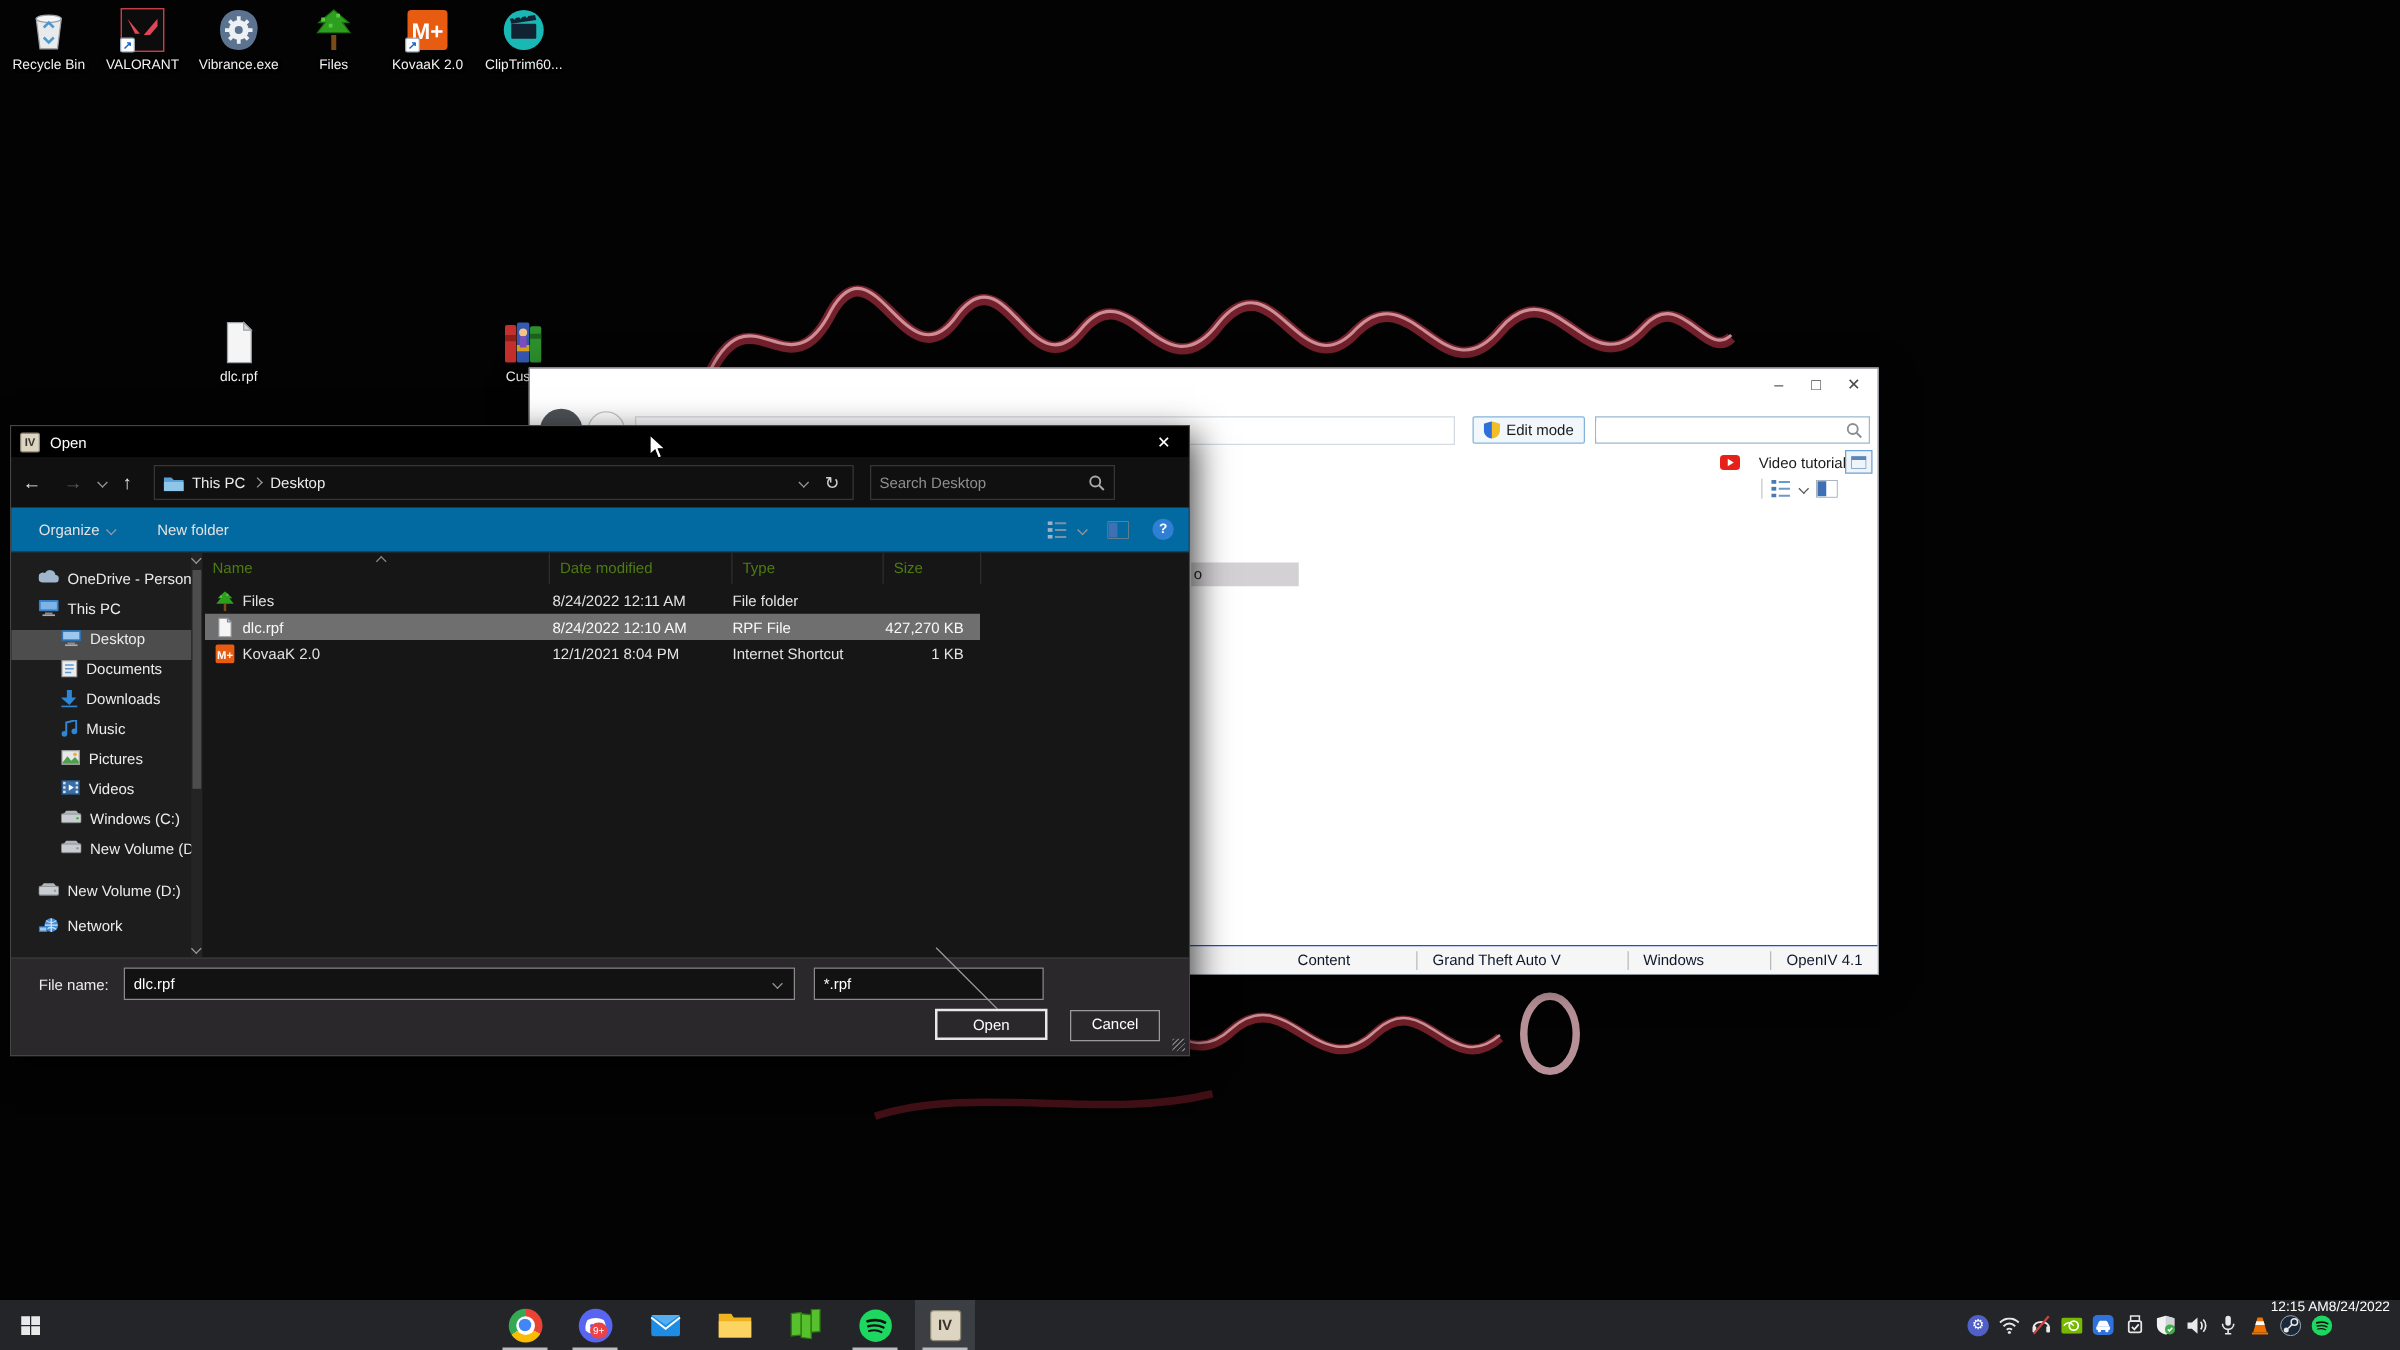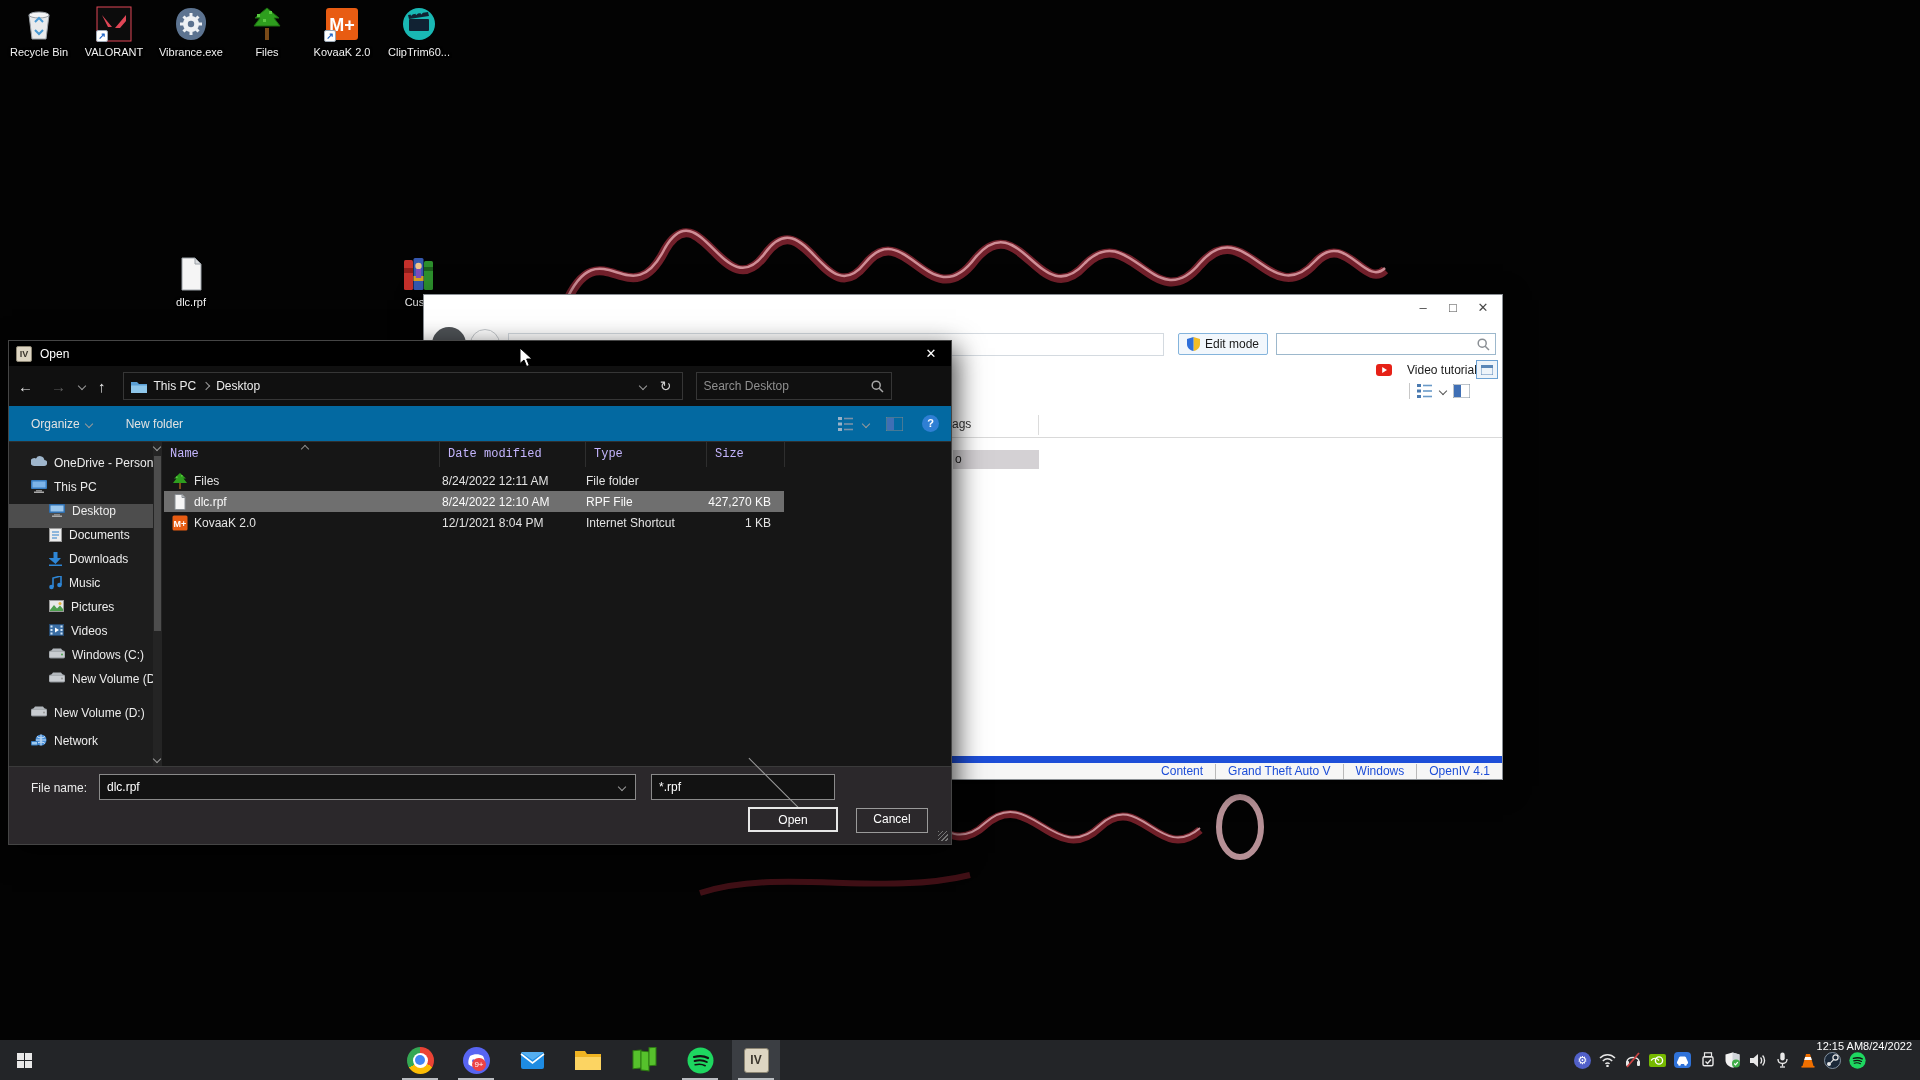--- a/index.html
+++ b/index.html
@@ -36,23 +36,23 @@
   .oiv-search input { flex:1; border:0; outline:0; font-size:12px; padding:0 4px;
             font-family:"Liberation Sans",sans-serif; }
   .vt { left:952px; top:66px; height:18px; display:flex; align-items:center; gap:15px;
         font-size:12px; color:#1a1a1a; }
   .winpane-btn { left:1052px; top:65px; width:22px; height:19px; border:1px solid #6da2d4;
         background:#eef4fa; display:flex; align-items:center; justify-content:center; }
   .oiv-col-hdr { left:0px; top:116px; width:1078px; height:27px; background:#fff;
         border-bottom:1px solid #d9d9d9; font-size:12px; color:#333; }
   .oiv-sel-row { left:529px; top:155px; width:86px; height:19px; background:#d4d1d4;
         font-size:12px; color:#222; line-height:19px; padding-left:2px; }
-  .oiv-status { left:0; top:461px; width:1078px; height:23px; border-top:7px solid #1d4ed8;
+  .oiv-status { left:0; top:461px; width:1078px; height:23px; border-top:1px solid #1d4ed8;
         background:#f6f6f6; display:flex; justify-content:flex-end; align-items:center;
-        font-size:12px; color:#1d4ed8; }
+        font-size:12px; color:#0f172a;gap:41px; }
   .oiv-status span { padding:0 12px; border-left:1px solid #b9b9b9; line-height:15px; }
 
   
   #dlg { left:8px; top:340px; width:944px; height:505px; background:#1d1d1d;
          border:1px solid #454545; box-shadow:4px 8px 26px rgba(0,0,0,.75); color:#e6e6e6; }
   #dlg-title { left:0; top:0; width:942px; height:25px; background:#000; display:flex;
          align-items:center; }
   #dlg-title .t { font-size:12px; color:#fff; margin-left:8px; }
   .iv-mini { width:16px; height:16px; margin-left:7px; background:#ddd5c2; border:1px solid #8d8674;
          border-radius:2px; color:#3a352c; font-size:9px; font-weight:bold; text-align:center;
@@ -77,22 +77,22 @@
   .tbtn { display:flex; align-items:center; gap:6px; padding:0 10px; color:#e2e2e2; height:24px; }
   #dlg-side { left:0; top:101px; width:152px; height:324px; background:#1d1d1d;
          padding-top:14px; overflow:hidden; }
   .side-item { height:24px; display:flex; align-items:flex-start; gap:7px; padding-left:22px;
          font-size:12px; color:#ececec; white-space:nowrap; }
   .side-item.ind { padding-left:40px; }
   .side-item.sel { background:#4d4d4d; }
   .side-scroll { left:144px; top:101px; width:9px; height:324px; background:#242424; }
   .side-scroll .thumb { position:absolute; left:1px; top:14px; width:7px; height:175px; background:#4d4d4d; }
   #dlg-list { left:153px; top:101px; width:789px; height:324px; background:#161616; }
-  .col-hdr { position:absolute; top:0; height:25px; font-size:12px; color:#c4b5fd;
-         border-right:1px solid #2e2e2e; padding:5px 0 0 8px;font-family:Liberation Mono, monospace; }
+  .col-hdr { position:absolute; top:0; height:25px; font-size:12px; color:#4d7c0f;
+         border-right:1px solid #2e2e2e; padding:5px 0 0 8px; }
   .frow { position:absolute; left:2px; width:620px; height:21px; display:flex;
          align-items:center; font-size:12px; color:#e3e3e3; }
   .frow.sel { background:#6f6f6f; color:#fafafa; }
   .frow .fic { width:16px; height:16px; margin:0 6px 0 8px; flex:none; }
   .frow .c-name { width:248px; overflow:hidden; white-space:nowrap; }
   .frow .c-date { width:144px; }
   .frow .c-type { width:121px; }
   .frow .c-size { width:70px; text-align:right; padding-right:6px; }
   #dlg-footer { left:0; top:425px; width:942px; height:78px; background:#2b282b;
          border-top:1px solid #3a3a3a; }
@@ -307,24 +307,20 @@
             <line x1="6" y1="12.5" x2="15" y2="12.5"></line>
           </g>
         </svg>
       <span class="chev" style="border-color:#555"></span>
       <svg width="17" height="14" viewBox="0 0 17 14">
           <rect width="17" height="14" fill="none" stroke="#7a8a98"></rect>
           <rect x="1" y="1" width="7" height="12" fill="#3f6fb5"></rect>
         </svg>
     </div>
 
-    <div class="abs oiv-col-hdr">
-      <span class="abs" style="left:528px;top:6px">ags</span>
-      <span class="abs" style="left:614px;top:4px;width:1px;height:20px;background:#dcdcdc"></span>
-    </div>
     <div class="abs oiv-sel-row">
       <span>o</span>
     </div>
 
     <div class="abs oiv-status">
       <span style="border-left:none">Content</span>
       <span>Grand Theft Auto V</span>
       <span>Windows</span>
       <span>OpenIV 4.1</span>
     </div>

